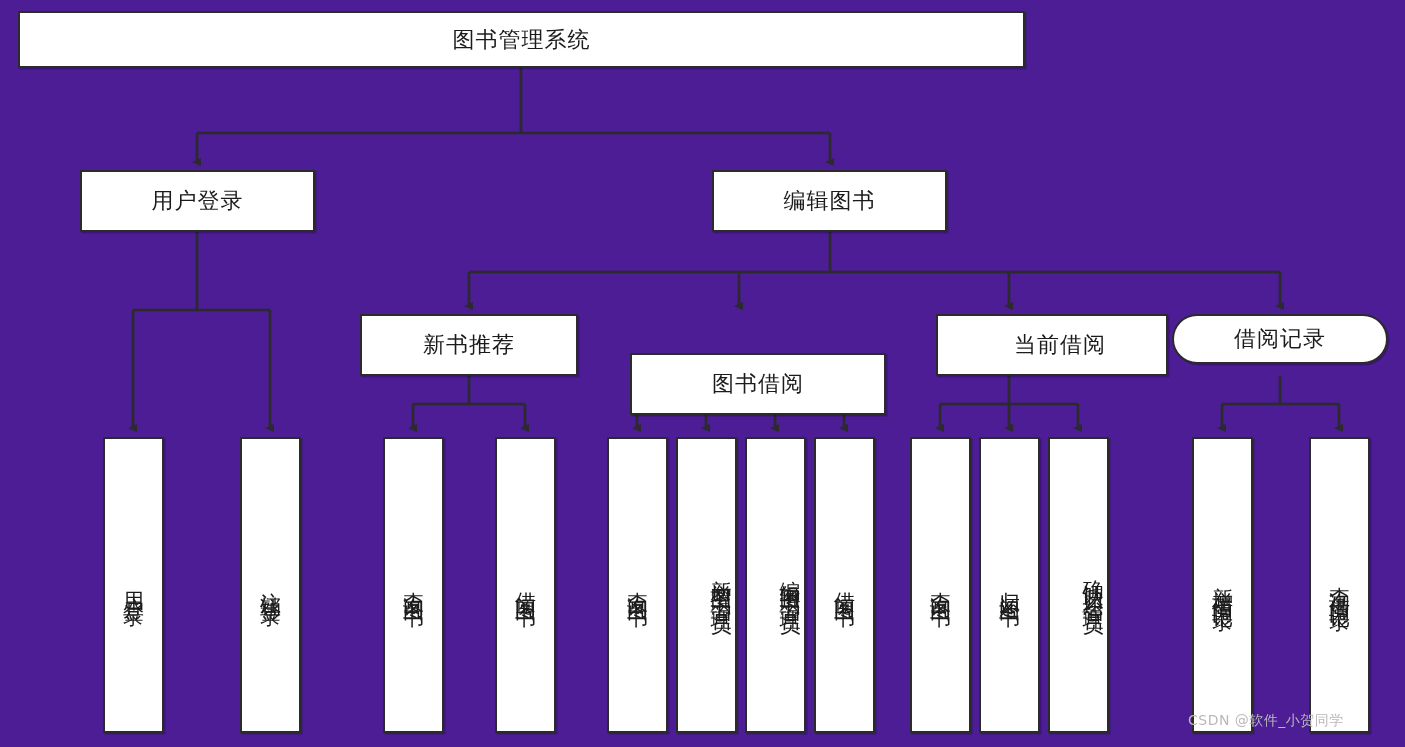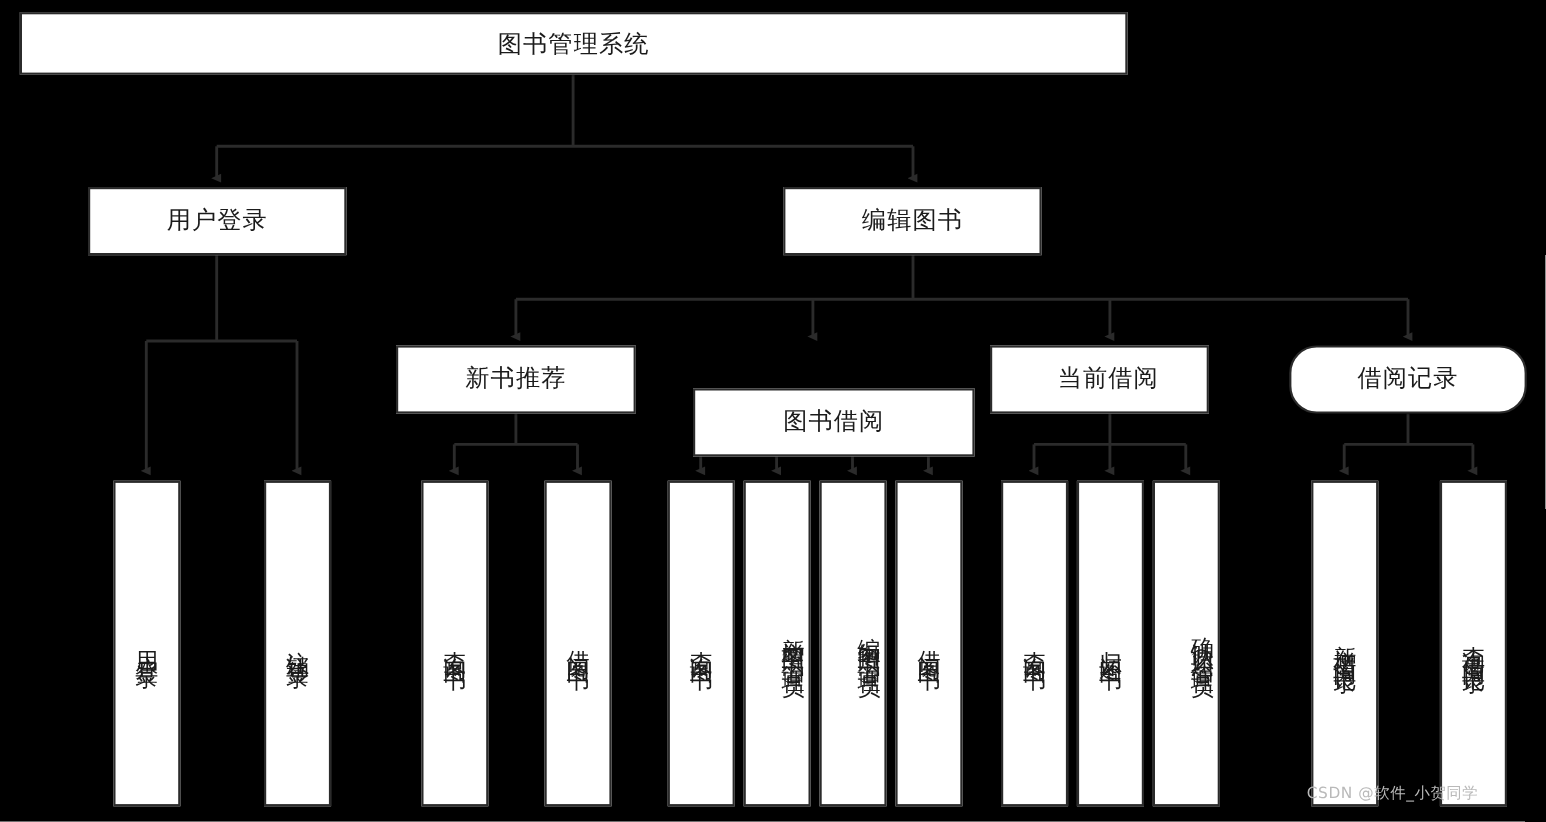--- a/index.html
+++ b/index.html
@@ -7,21 +7,21 @@
     padding: 0;
     background: #ffffff;
   }
   body {
     font-family: "DejaVu Sans", "Liberation Sans", sans-serif;
   }
   #canvas {
     position: relative;
     width: 1405px;
     height: 747px;
-    background: #000000;
+    background: #4c1d95;
     overflow: hidden;
   }
   #edges {
     position: absolute;
     left: 0;
     top: 0;
     width: 1405px;
     height: 747px;
   }
   .node {
@@ -134,24 +134,24 @@
   <div class="node h" style="left:712px; top:170px; width:235px; height:62px;">
     <span>编辑图书</span>
   </div>
 
   <div class="node h" style="left:360px; top:314px; width:218px; height:62px;text-align:right;">
     <span>新书推荐</span>
   </div>
   <div class="node h" style="left:630px; top:314px; width:256px; height:62px;margin-top:39px;">
     <span>图书借阅</span>
   </div>
-  <div class="node h" style="left:900px; top:314px; width:199px; height:62px;padding-left:16px;">
+  <div class="node h" style="left:936px; top:314px; width:232px; height:62px;padding-left:16px;">
     <span>当前借阅</span>
   </div>
-  <div class="node h" style="left:1172px; top:314px; width:216px; height:62px;border-radius:25px;">
+  <div class="node h" style="left:1172px; top:314px; width:216px; height:50px;border-radius:25px;">
     <span>借阅记录</span>
   </div>
 
   <div class="node v mid" style="left:103px; top:437px; width:61px; height:296px;">
     <span>用户登录</span>
   </div>
   <div class="node v mid" style="left:240px; top:437px; width:61px; height:296px;">
     <span>注销登录</span>
   </div>
 

